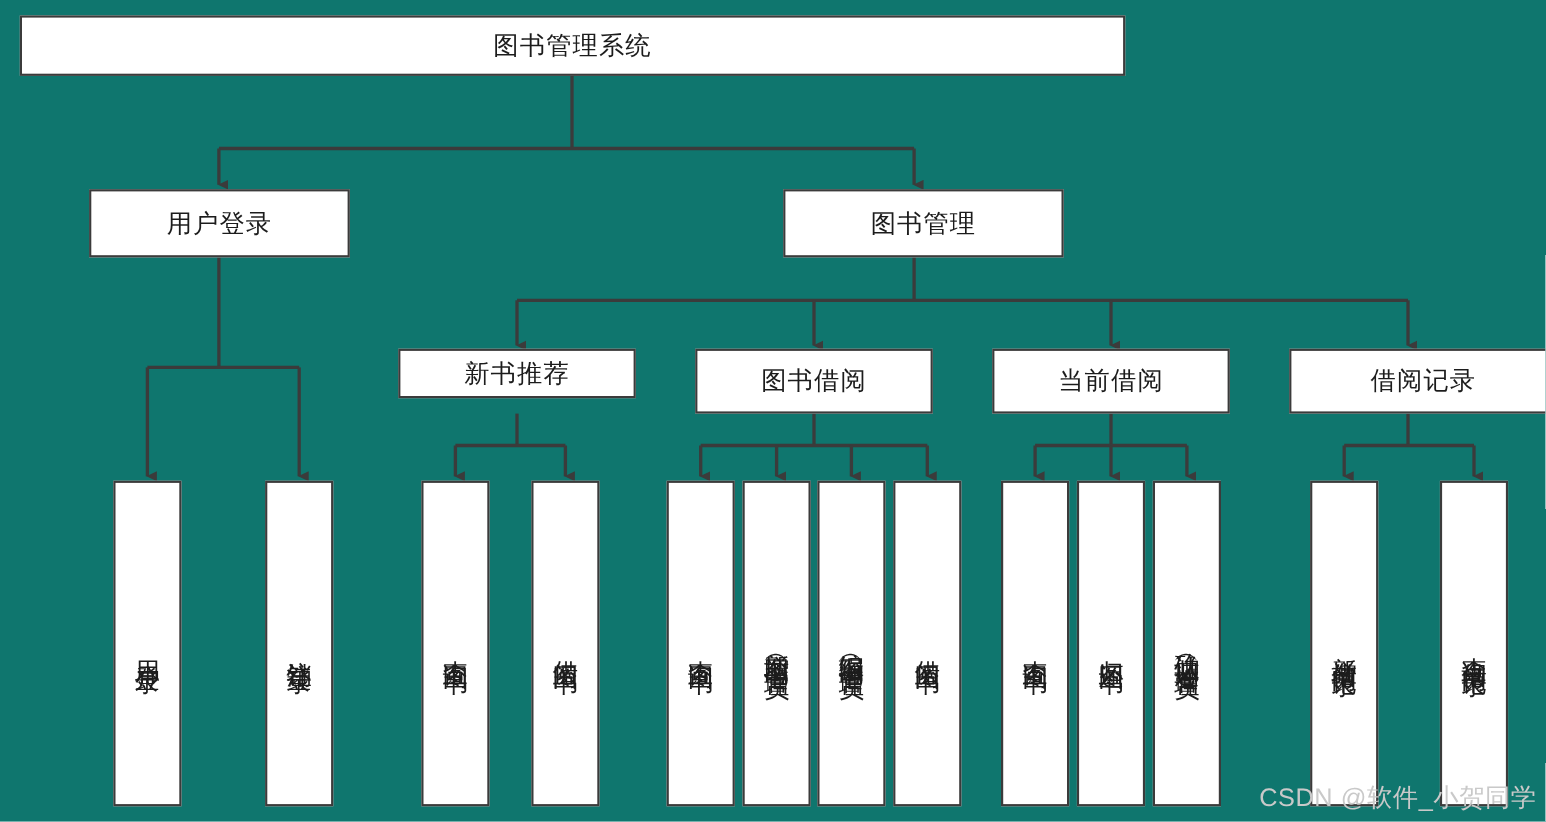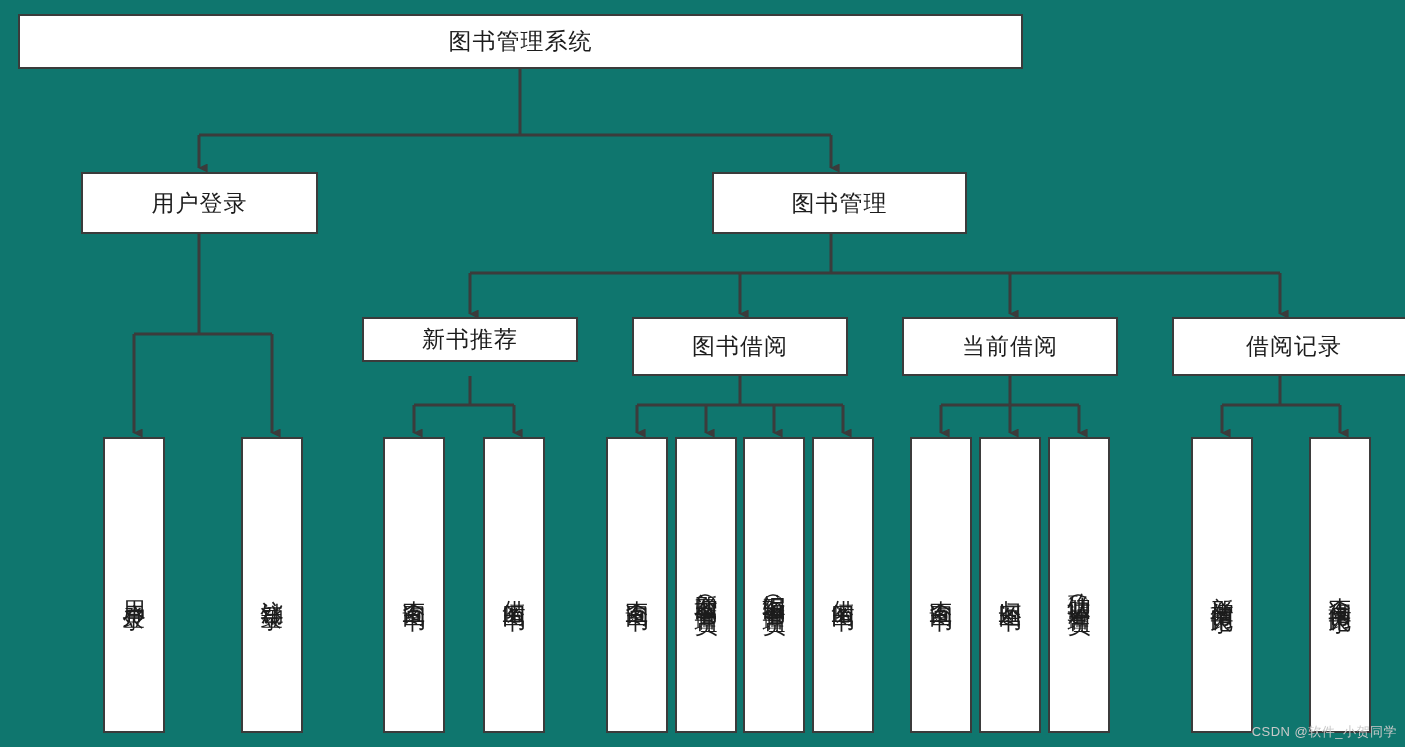--- a/index.html
+++ b/index.html
@@ -54,21 +54,21 @@
     line-height: 1.18;
     color: #1c1c1c;
     letter-spacing: 3px;
     text-align: center;
     white-space: nowrap;
   }
   .watermark {
     position: absolute;
     right: 8px;
     bottom: 6px;
-    font-size: 13px;
+    font-size: 23px;
     color: #c9c9c9;
     letter-spacing: 0.5px;
     white-space: nowrap;
     pointer-events: none;
   }
 </style>
 </head>
 <body>
 
 <div id="diagram-root">

